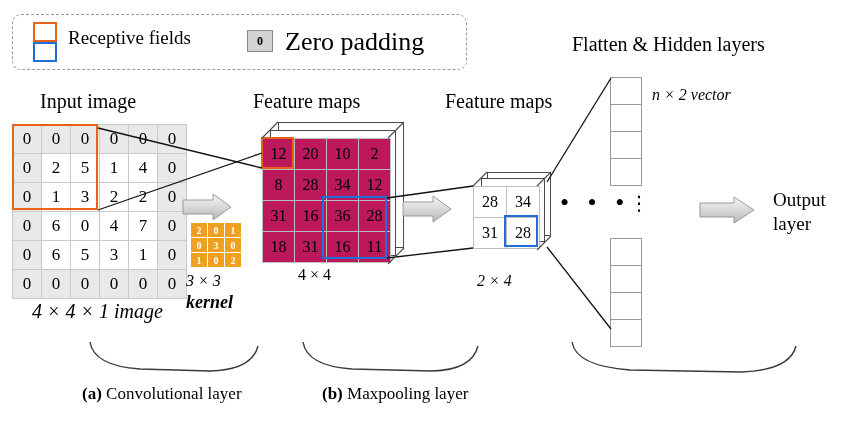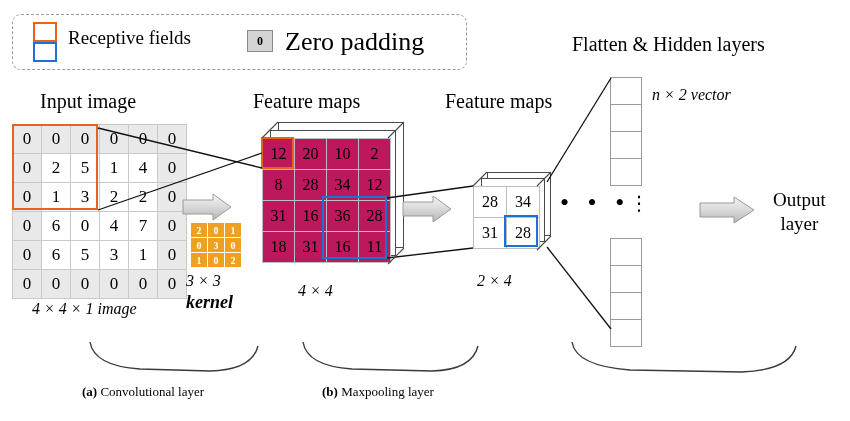--- a/index.html
+++ b/index.html
@@ -62,21 +62,21 @@
     background: #ffffff;
     padding: 0;
   }
   #input-matrix td.pad { background: #e9e9e9; }
   #rf-input-box {
     left: 12px; top: 124px; width: 86px; height: 86px;
     border: 2.6px solid #E8631A;
     box-sizing: border-box;
     pointer-events: none;
   }
-  #lbl-input-dim { left: 32px; top: 300px; font-size: 16px; font-style: italic; }
+  #lbl-input-dim { left: 32px; top: 300px; font-size: 20px; font-style: italic; }
 
   
   #kernel {
     left: 190px; top: 222px;
     border-collapse: collapse;
     background: #F0A020;
   }
   #kernel td {
     width: 16px; height: 14px;
     text-align: center; vertical-align: middle;
@@ -110,21 +110,21 @@
     padding: 0;
   }
   #rf-fm1-orange {
     left: 261px; top: 137px; width: 33px; height: 32px;
     border: 2.6px solid #E8631A; box-sizing: border-box;
   }
   #rf-fm1-blue {
     left: 322px; top: 196px; width: 65px; height: 63px;
     border: 2.6px solid #1E6FD9; box-sizing: border-box;
   }
-  #lbl-fmap1-dim { left: 298px; top: 282px; font-size: 16px; font-style: italic; }
+  #lbl-fmap1-dim { left: 298px; top: 266px; font-size: 16px; }
 
   
   #fm2-back2 { left: 487px; top: 172px; width: 64px; height: 64px; }
   #fm2-back1 { left: 481px; top: 178px; width: 64px; height: 64px; }
   #fmap2 {
     left: 473px; top: 186px;
     border-collapse: collapse;
     border: 1.2px solid #3a3a3a;
     background: #fff;
   }
@@ -161,24 +161,24 @@
   .veccol td {
     width: 30px; height: 26px;
     border: 0.9px solid #9a9a9a;
     padding: 0;
   }
   #vec-top { left: 610px; top: 77px; }
   #vec-bot { left: 610px; top: 238px; }
   #lbl-vector { left: 652px; top: 86px; font-size: 16px; font-style: italic; }
 
   
-  #lbl-output { left: 773px; top: 188px; font-size: 19px; text-align: center; line-height: 1.25; }
-
-  
-  .caption { font-size: 13px; white-space: nowrap; }
+  #lbl-output { left: 773px; top: 188px; font-size: 19px; line-height: 1.25; }
+
+  
+  .caption { font-size: 17px; white-space: nowrap; }
   .caption b { font-weight: bold; }
   #cap-a { left: 82px;  top: 384px; }
   #cap-b { left: 322px; top: 384px; font-family: Liberation Serif, serif; }
   #cap-c { left: 567px; top: 384px; }
 
   svg.overlay {
     position: absolute; left: 0; top: 0;
     width: 850px; height: 421px;
     pointer-events: none;
   }

